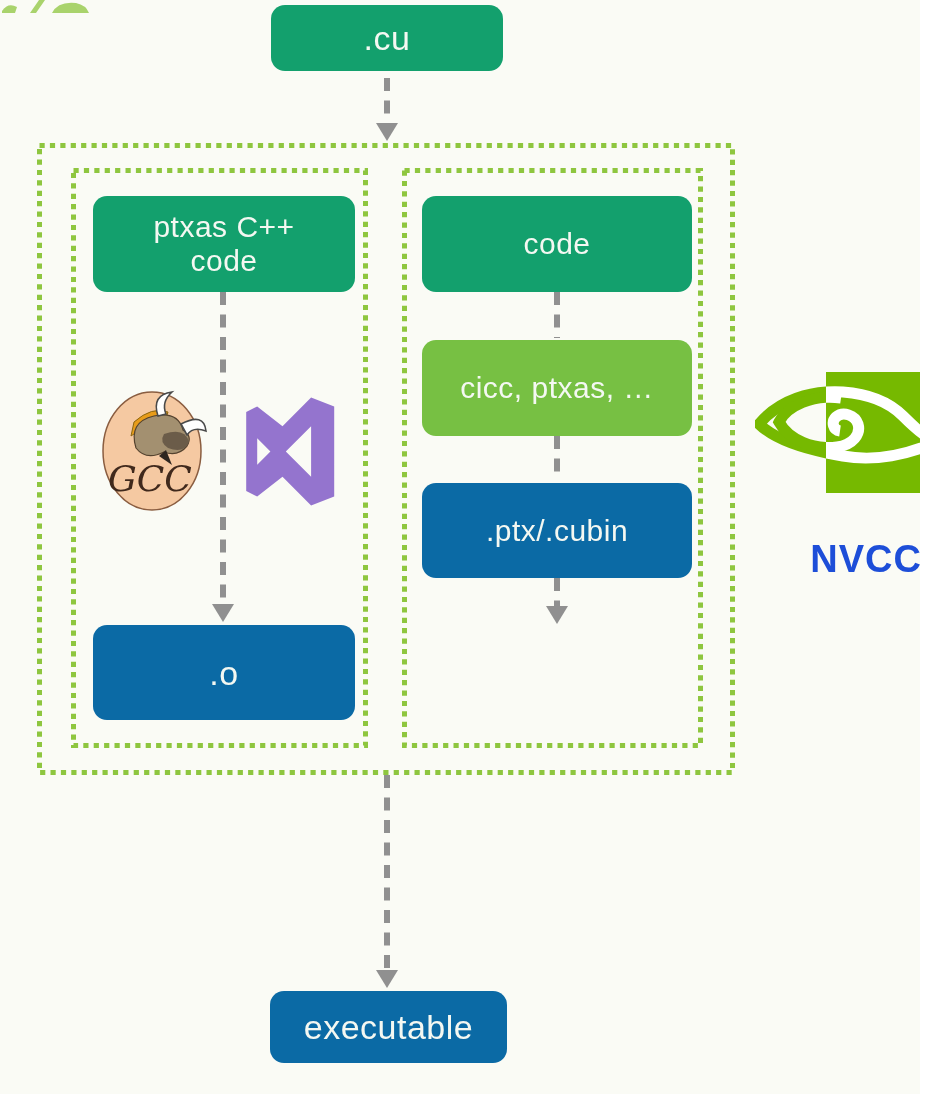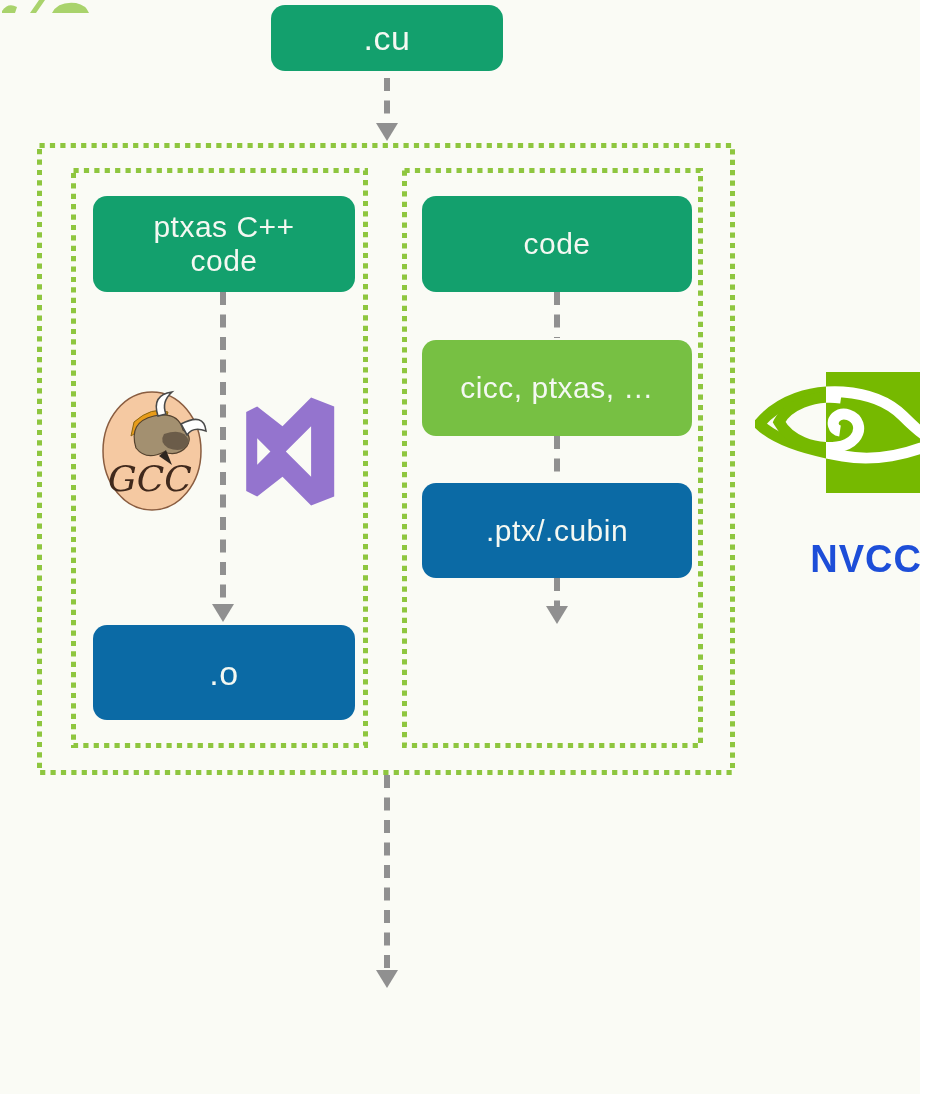--- a/index.html
+++ b/index.html
@@ -89,20 +89,23 @@
 
   <div class="box blue" style="left:422px;top:483px;width:270px;height:95px">
     <span>.ptx/.cubin</span>
   </div>
 
 
   <div class="box blue big" style="left:93px;top:625px;width:262px;height:95px">
     <span>.o</span>
   </div>
 
+  <div class="box blue big" style="left:270px;top:991px;width:237px;height:72px">
+    <span>executable</span>
+  </div>
 
   <svg class="logo" style="left:100px;top:386px" width="120" height="128" viewBox="0 0 120 128">
     <ellipse cx="52" cy="65" rx="49" ry="59" fill="#f5c9a2" stroke="#8a5d40" stroke-width="1.5"></ellipse>
     <path d="M34,36 Q52,20 68,26 L61,48 Q44,38 31,50 Z" fill="#e89c1a" stroke="#8a6510" stroke-width="1"></path>
     <path d="M36,62 Q28,36 54,30 Q78,25 83,44 Q93,50 87,60 Q78,71 64,66 Q46,75 36,62 Z" fill="#a39070" stroke="#55432f" stroke-width="1.2"></path>
     <path d="M64,48 Q85,41 89,56 Q84,68 68,62 Q59,56 64,48 Z" fill="#6b5c49"></path>
     <path d="M58,30 Q51,9 72,6 Q61,16 66,28 Z" fill="#ffffff" stroke="#4a4a4a" stroke-width="1.6"></path>
     <path d="M81,38 Q104,26 106,45 Q93,40 87,49 Z" fill="#ffffff" stroke="#4a4a4a" stroke-width="1.6"></path>
     <path d="M66,64 L72,79 L59,70 Z" fill="#2e2620"></path>
     <text x="50" y="105" text-anchor="middle" font-family="DejaVu Serif,serif" font-style="italic" font-size="36" fill="#40291c">GCC</text>

